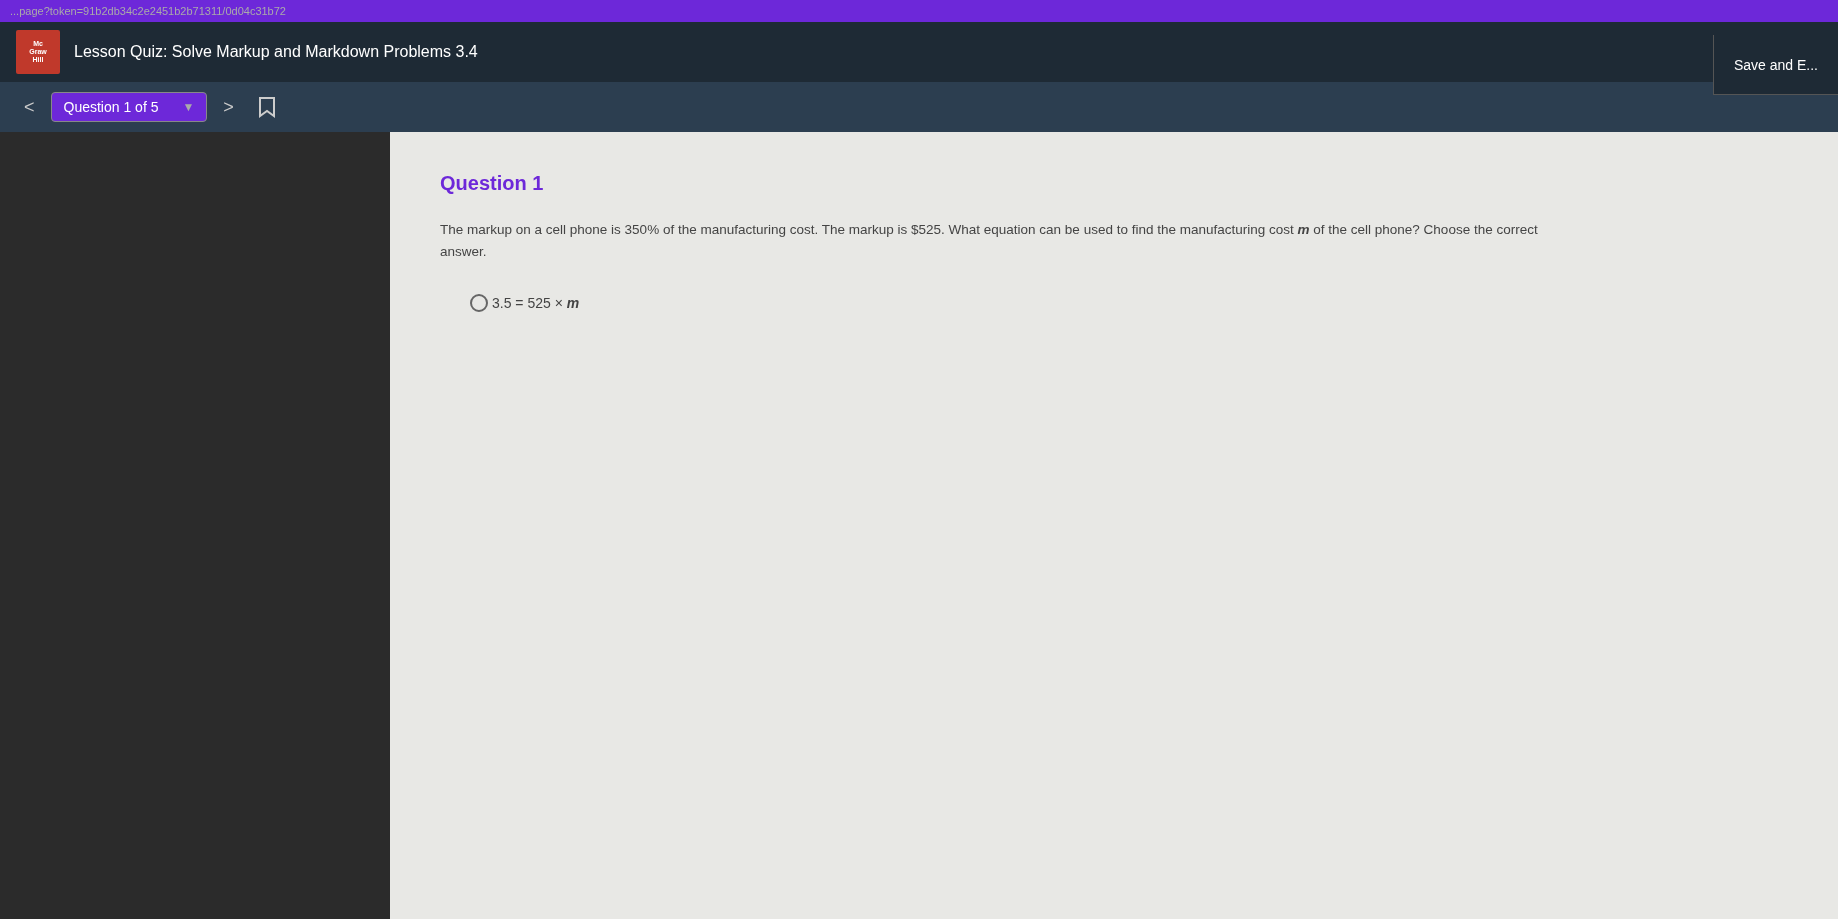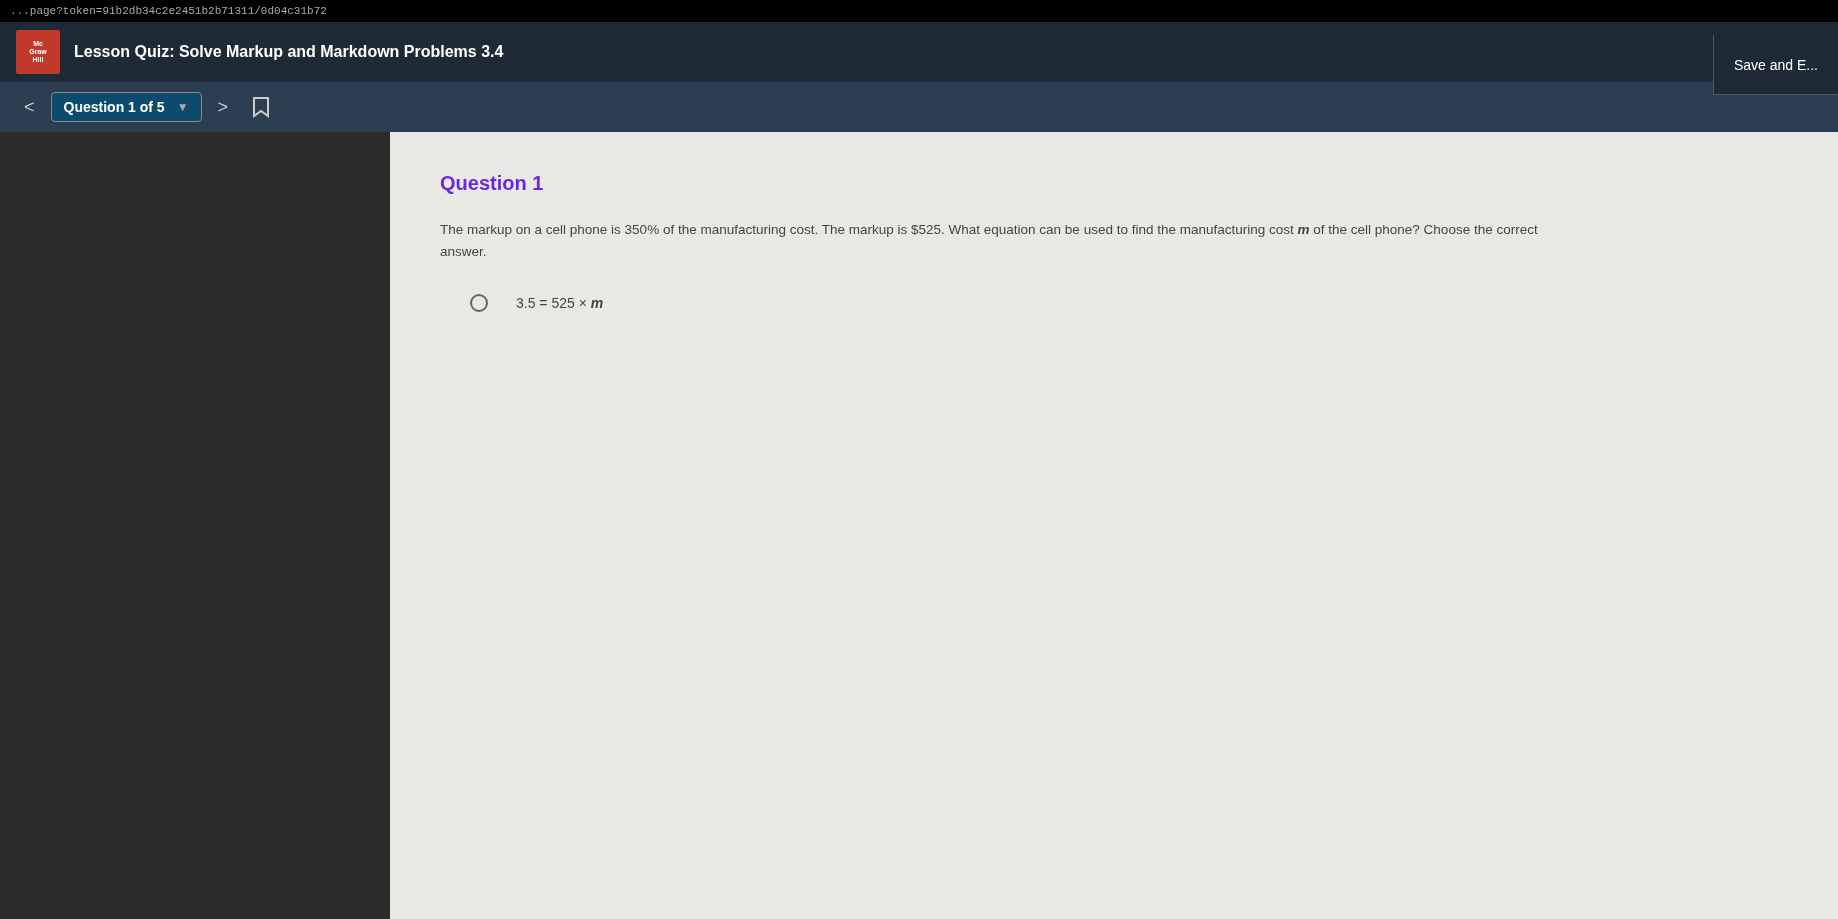--- a/index.html
+++ b/index.html
@@ -6,26 +6,25 @@
 
     body {
       font-family: Arial, sans-serif;
       background: #1a1a1a;
       width: 1838px;
       min-height: 919px;
       overflow: hidden;
     }
 
     .top-url-bar {
-      background: #000000;
+      background: #6d28d9;
       height: 22px;
       display: flex;
       align-items: center;
       padding: 0 10px;
-      font-family: Liberation Mono, monospace;
     }
 
     .top-url-bar-text {
       color: #aaa;
       font-size: 11px;
       overflow: hidden;
       white-space: nowrap;
     }
 
     .header-bar {
@@ -54,21 +53,21 @@
       color: white;
       font-size: 7px;
       font-weight: bold;
       line-height: 1.1;
       text-align: center;
     }
 
     .header-title {
       color: white;
       font-size: 16px;
-      font-weight: bold;
+      font-weight: normal;
       flex: 1;
     }
 
     .save-button {
       position: absolute;
       right: 0;
       top: 13px;
       height: 60px;
       background: #1e2a35;
       border: 1px solid #555;
@@ -98,31 +97,31 @@
       border: none;
       color: #ccc;
       font-size: 18px;
       cursor: pointer;
       padding: 4px 8px;
       display: flex;
       align-items: center;
     }
 
     .question-select {
-      background: #0c4a6e;
+      background: #6d28d9;
       border: 1.5px solid #888;
       color: white;
       font-size: 14px;
-      font-weight: bold;
+      font-weight: normal;
       padding: 6px 12px;
       border-radius: 4px;
       cursor: pointer;
       display: flex;
       align-items: center;
-      gap: 12px;
+      gap: 24px;
       min-width: 150px;
     }
 
     .question-select-arrow {
       color: #aaa;
       font-size: 12px;
     }
 
     .nav-next-btn {
       background: transparent;
@@ -186,21 +185,21 @@
     .answer-choices {
       display: flex;
       flex-direction: column;
       gap: 20px;
       margin-left: 30px;
     }
 
     .answer-choice {
       display: flex;
       align-items: center;
-      gap: 28px;
+      gap: 4px;
       cursor: pointer;
     }
 
     .radio-circle {
       width: 18px;
       height: 18px;
       border-radius: 50%;
       border: 2px solid #666;
       background: transparent;
       flex-shrink: 0;

